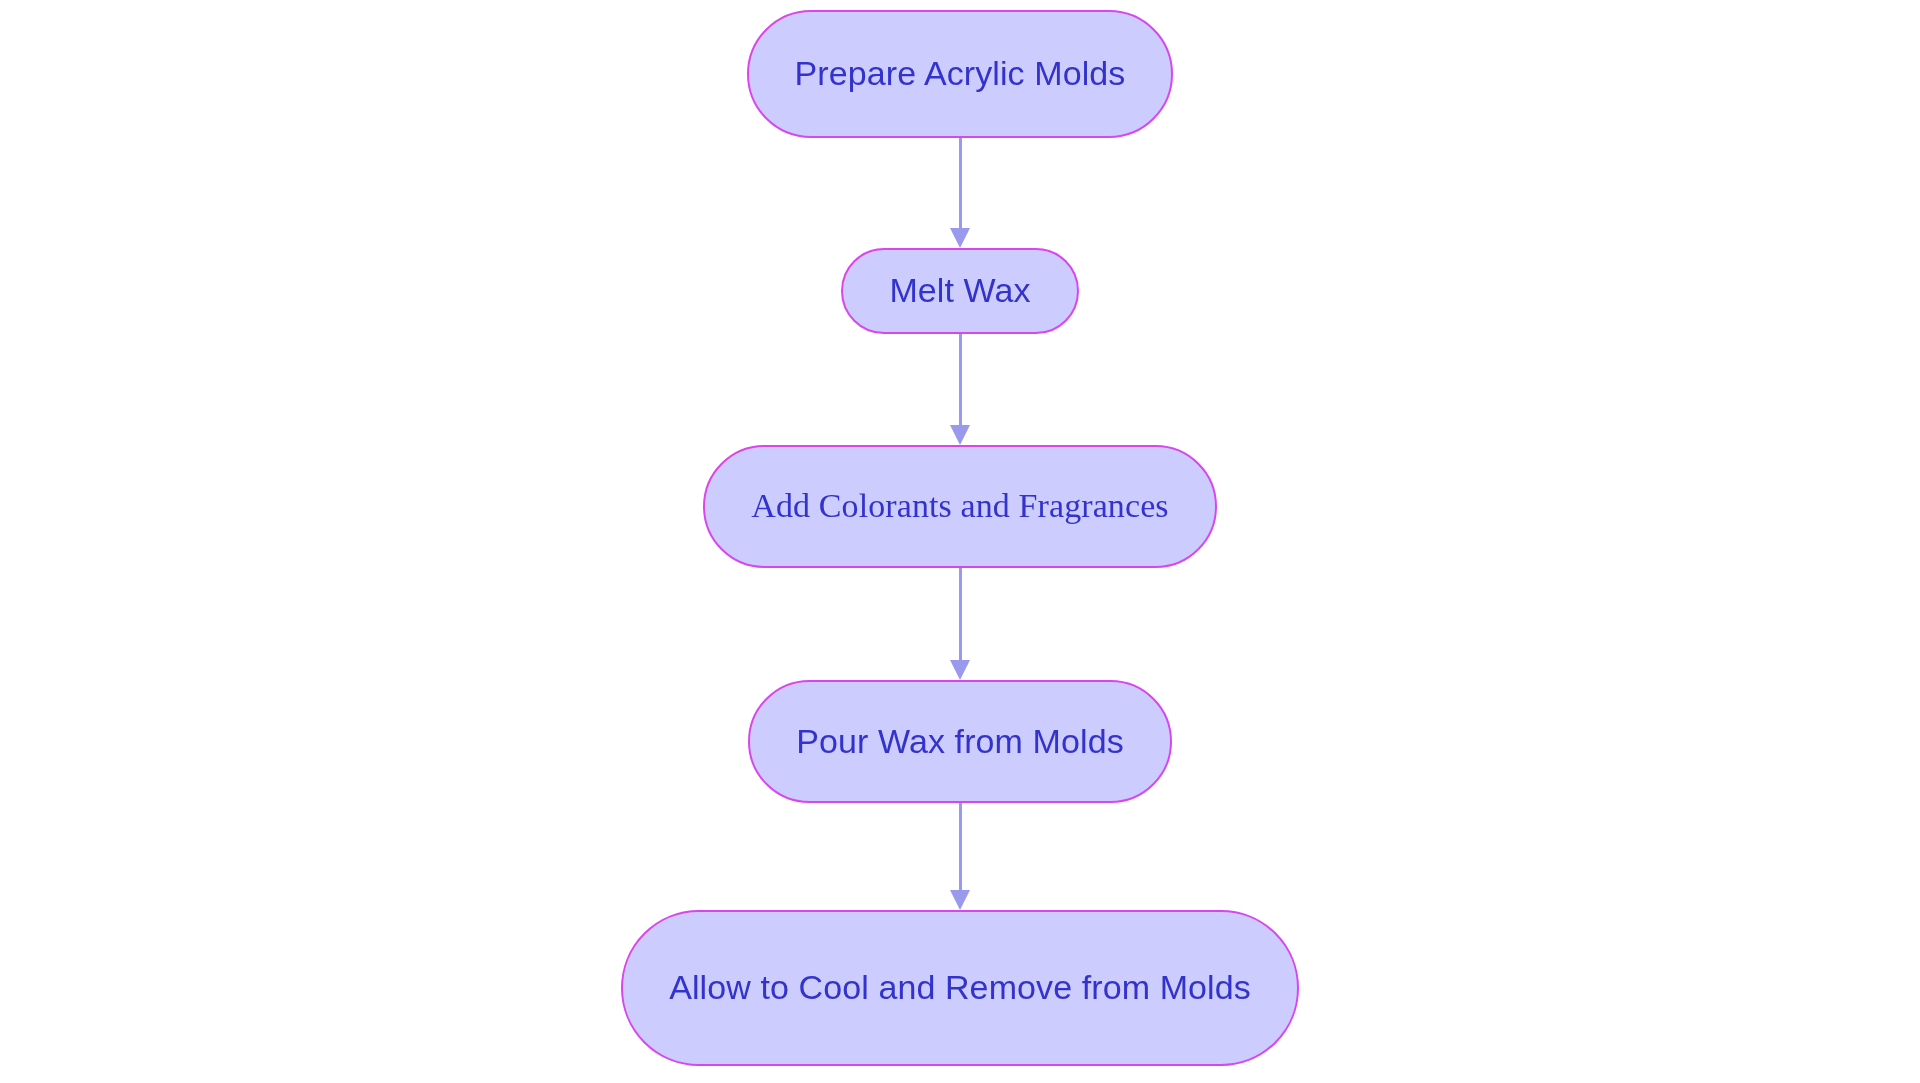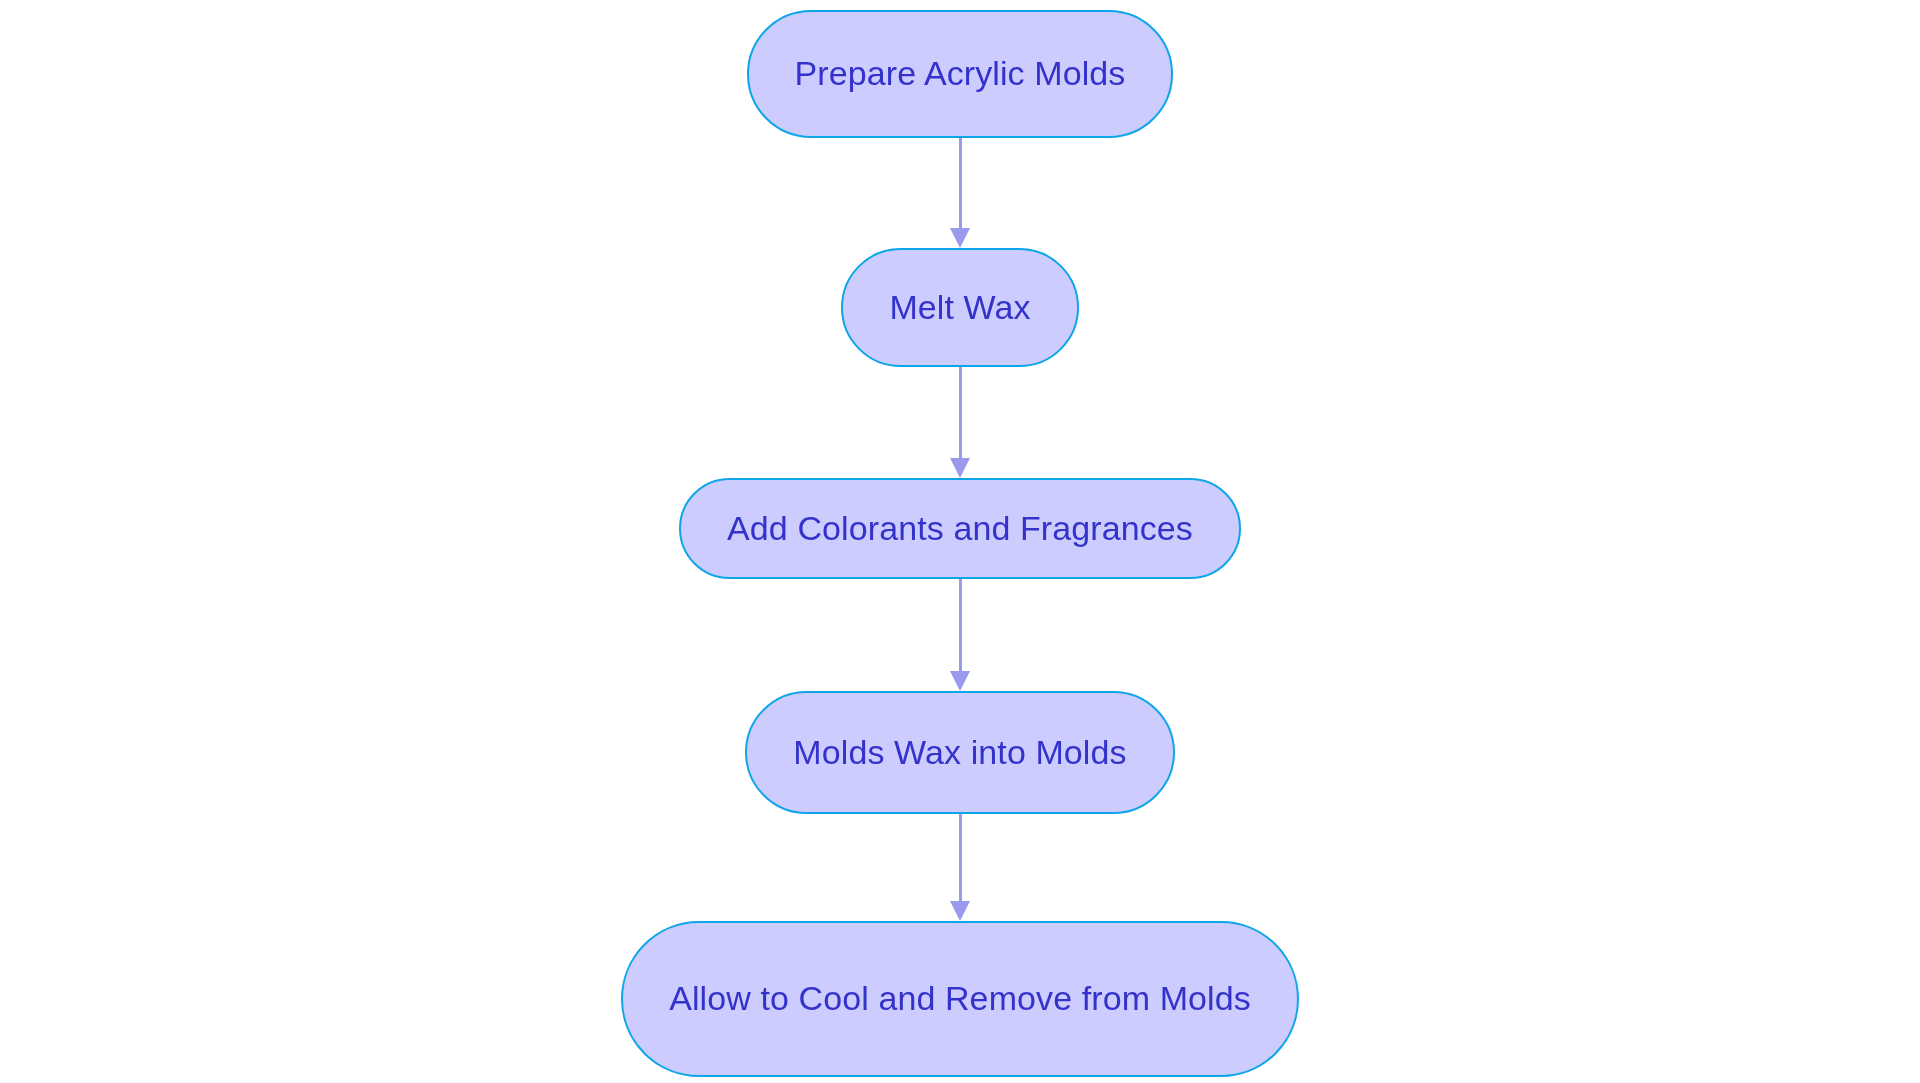--- a/index.html
+++ b/index.html
@@ -28,21 +28,21 @@
     width: 1920px;
     height: 1083px;
     display: flex;
     flex-direction: column;
     align-items: center;
   }
 
   .node {
     box-sizing: border-box;
     background: #ccccff;
-    border: 2px solid #0ea5e9;
+    border: 2px solid #d946ef;
     border-radius: 9999px;
     color: #3333cc;
     display: flex;
     align-items: center;
     justify-content: center;
     white-space: nowrap;
     font-family: "Liberation Sans", sans-serif;
     font-size: 34px;
     font-weight: 400;
     letter-spacing: 0.1px;
@@ -50,22 +50,22 @@
     padding: 0 46px;
   }
 
   .node-label {
     display: block;
     transform: translateY(-1px);
   }
 
   
   .node-1 { height: 128px; min-width: 390px; margin-top: 10px; }
-  .node-2 { height: 119px; min-width: 214px; text-align: center; }
-  .node-3 { height: 101px; min-width: 507px; }
+  .node-2 { height: 86px; min-width: 214px; text-align: center; }
+  .node-3 { height: 123px; min-width: 507px; font-family: Liberation Serif, serif; }
   .node-4 { height: 123px; min-width: 367px; }
   .node-5 { height: 156px; min-width: 610px; }
 
   .connector {
     width: 20px;
     display: flex;
     flex-direction: column;
     align-items: center;
     justify-content: flex-start;
   }
@@ -115,21 +115,21 @@
     <div class="node node-3">
       <span class="node-label">Add Colorants and Fragrances</span>
     </div>
 
     <div class="connector connector-3">
       <div class="connector-line"></div>
       <div class="connector-head"></div>
     </div>
 
     <div class="node node-4">
-      <span class="node-label">Molds Wax into Molds</span>
+      <span class="node-label">Pour Wax from Molds</span>
     </div>
 
     <div class="connector connector-4">
       <div class="connector-line"></div>
       <div class="connector-head"></div>
     </div>
 
     <div class="node node-5">
       <span class="node-label">Allow to Cool and Remove from Molds</span>
     </div>

